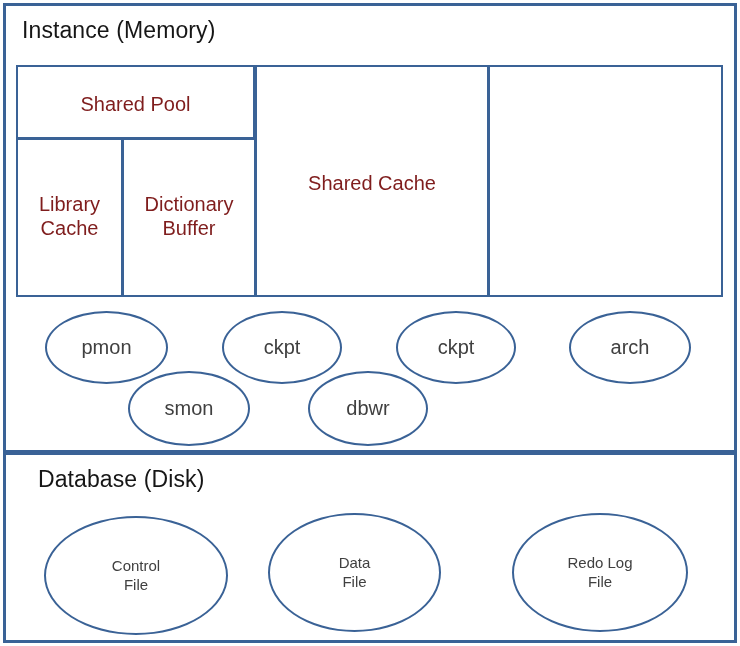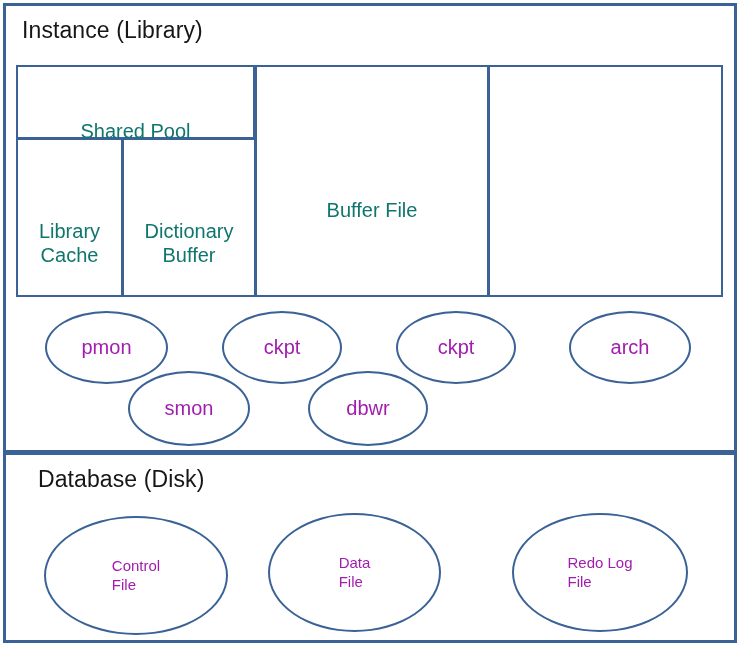--- a/index.html
+++ b/index.html
@@ -44,72 +44,71 @@
     white-space: nowrap;
   }
 
   
   .box-label {
     position: absolute;
     left: 0;
     right: 0;
     text-align: center;
     font-size: 20px;
-    color: #0f766e;
+    color: #7f1d1d;
     line-height: 1.22;
     white-space: pre-line;
-    margin-top: 27px;
   }
 
   
   .ellipse {
     position: absolute;
     box-sizing: border-box;
     border: 2.5px solid #3A6296;
     border-radius: 50%;
     background: #ffffff;
     display: flex;
     align-items: center;
     justify-content: center;
   }
   .ellipse > span {
     display: block;
-    text-align: left;
+    text-align: center;
     font-size: 20px;
-    color: #a21caf;
+    color: #404040;
     line-height: 1.22;
     white-space: pre-line;
     pointer-events: none;
   }
   .ellipse.big > span { font-size: 15px; }
 </style>
 </head>
 <body>
 
 <div id="canvas">
 
   <div class="panel" style="left:3px; top:3px; width:734px; height:450px;"></div>
 
-  <div class="section-title" style="left:22px; top:17px;">Instance (Library)</div>
+  <div class="section-title" style="left:22px; top:17px;">Instance (Memory)</div>
 
   <div class="box" style="left:16px; top:65px; width:707px; height:232px;"></div>
 
   <div class="box" style="left:16px; top:65px; width:239px; height:74px;"></div>
   <div class="box-label" style="left:16px; width:239px; top:92px;">Shared Pool</div>
 
   <div class="box" style="left:16px; top:138px; width:107px; height:159px;"></div>
   <div class="box-label" style="left:16px; width:107px; top:192px;">Library
 Cache</div>
 
   <div class="box" style="left:122px; top:138px; width:134px; height:159px;"></div>
   <div class="box-label" style="left:122px; width:134px; top:192px;">Dictionary
 Buffer</div>
 
   <div class="box" style="left:255px; top:65px; width:234px; height:232px;"></div>
-  <div class="box-label" style="left:255px; width:234px; top:171px;">Buffer File</div>
+  <div class="box-label" style="left:255px; width:234px; top:171px;">Shared Cache</div>
 
   <div class="box" style="left:488px; top:65px; width:235px; height:232px;"></div>
 
   <div class="ellipse" style="left:45px; top:311px; width:123px; height:73px;">
     <span>pmon</span>
   </div>
 
   <div class="ellipse" style="left:222px; top:311px; width:120px; height:73px;">
     <span>ckpt</span>
   </div>

